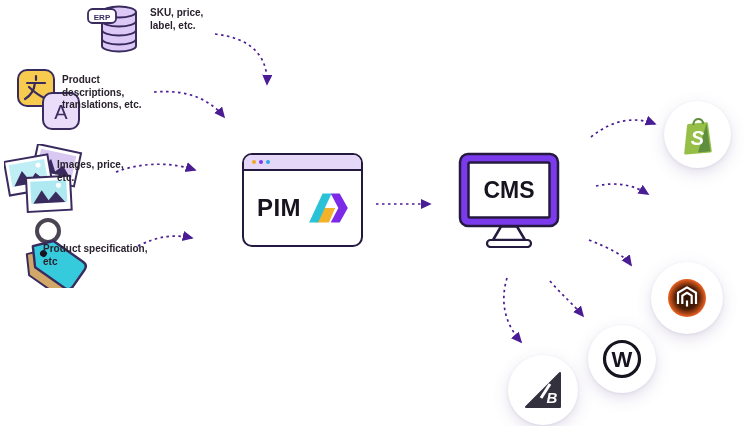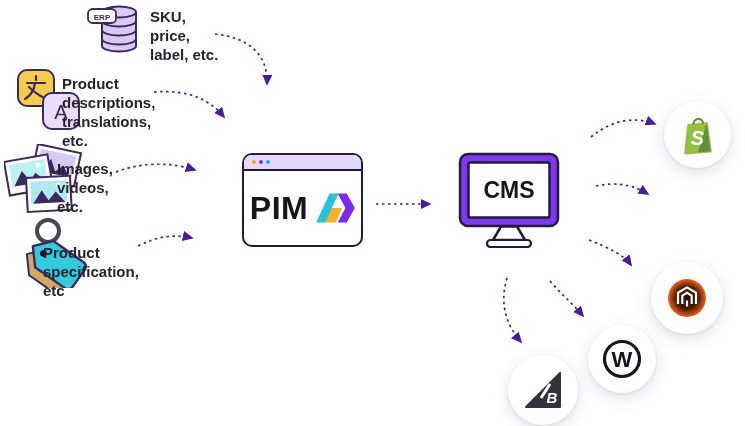--- a/index.html
+++ b/index.html
@@ -1,30 +1,30 @@
 <!DOCTYPE html>
 <html><head>
 <meta charset="utf-8">
 <style>
   html,body{margin:0;padding:0;background:#fff;}
   #canvas{position:relative;width:745px;height:426px;background:#fff;overflow:hidden;
           font-family:"Liberation Sans",sans-serif;}
   .abs{position:absolute;}
-  .lbl{font-size:15px;font-weight:600;line-height:1.27;color:#29222e;z-index:2;}
+  .lbl{font-size:10px;font-weight:600;line-height:1.27;color:#29222e;z-index:2;}
   #arrows{position:absolute;left:0;top:0;z-index:1;}
   .node{z-index:2;}
 
   
   #pim-window{left:242px;top:153px;width:121px;height:94px;box-sizing:border-box;
     border:2px solid #241a3f;border-radius:10px;background:#fff;z-index:2;}
   #pim-titlebar{height:14px;background:#e5d7f8;border-bottom:2px solid #241a3f;
     border-radius:8px 8px 0 0;display:flex;align-items:center;padding-left:8px;gap:3px;}
   .dot{width:4px;height:4px;border-radius:50%;}
   #pim-body{height:74px;display:flex;align-items:center;justify-content:center;gap:7px;}
-  #pim-label{font-size:32px;font-weight:600;letter-spacing:.5px;color:#17131f;}
+  #pim-label{font-size:24px;font-weight:600;letter-spacing:.5px;color:#17131f;}
 
   
   .platform{border-radius:50%;background:#fff;z-index:2;
     box-shadow:0 5px 16px rgba(110,90,150,.20),0 1px 3px rgba(110,90,150,.12);
     display:flex;align-items:center;justify-content:center;}
   svg text{font-family:"Liberation Sans",sans-serif;}
 </style>
 </head>
 <body>
 
@@ -86,21 +86,21 @@
       <path d="M6,26 L16,12 L24,26 Z M20,26 L29,16 L38,26 Z" fill="#3a2b5f"></path>
       <circle cx="33" cy="9" r="2.5" fill="#fff"></circle>
     </g>
     <g transform="translate(22,34) rotate(-3)">
       <rect x="0" y="0" width="44" height="34" fill="#fff" stroke="#3a2b5f" stroke-width="2"></rect>
       <rect x="4" y="4" width="36" height="22" fill="#aee9f2"></rect>
       <path d="M6,26 L15,13 L23,26 Z M19,26 L29,15 L38,26 Z" fill="#3a2b5f"></path>
       <circle cx="32" cy="9" r="2.5" fill="#fff"></circle>
     </g>
   </svg>
-  <div class="abs lbl" style="left:57px;top:159px;width:68px">Images, videos, etc.</div>
+  <div class="abs lbl" style="left:57px;top:159px;width:68px">Images, price, etc.</div>
 
   <svg class="abs node" style="left:12px;top:214px" width="96" height="74" viewBox="0 0 96 74">
     <circle cx="36" cy="17" r="11" fill="none" stroke="#4a4452" stroke-width="4"></circle>
     <g transform="translate(24,27) rotate(35)">
       <path d="M14,0 H50 Q56,0 56,6 V26 Q56,32 50,32 H14 L0,16 Z" fill="#d2a869" stroke="#3a2b5f" stroke-width="2" stroke-linejoin="round"></path>
     </g>
     <g transform="translate(30,19) rotate(35)">
       <path d="M14,0 H50 Q56,0 56,6 V26 Q56,32 50,32 H14 L0,16 Z" fill="#35cbdc" stroke="#3a2b5f" stroke-width="2.4" stroke-linejoin="round"></path>
       <circle cx="13" cy="16" r="3.4" fill="#17131f"></circle>
     </g>

